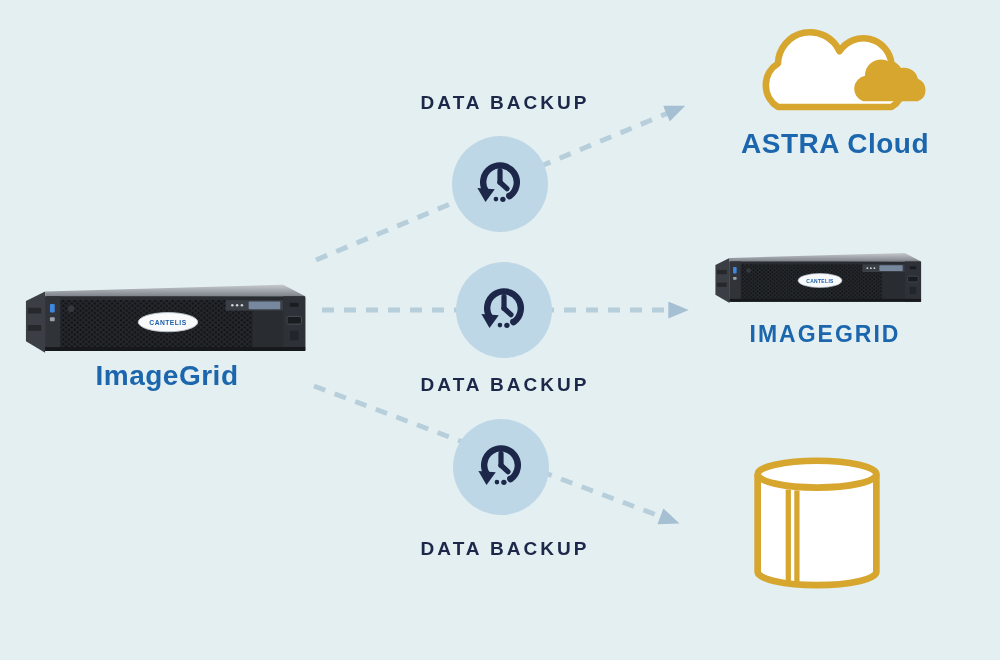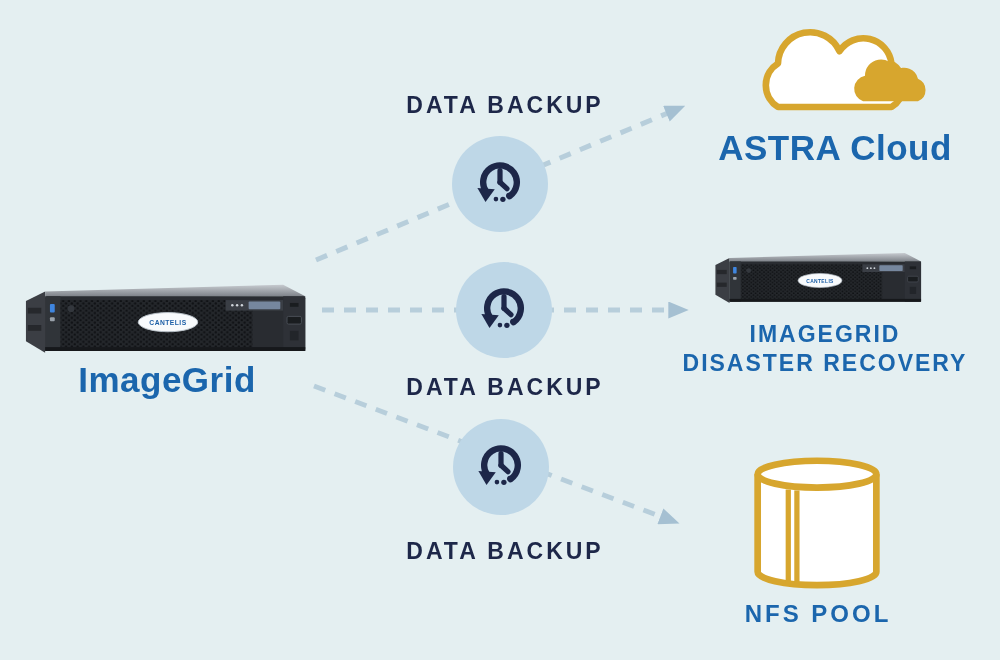--- a/index.html
+++ b/index.html
@@ -16,23 +16,23 @@
   .arrow-head{fill:var(--arrow_head);stroke:none;}
 
   .backup-circle{position:absolute;width:96px;height:96px;border-radius:50%;
     background:var(--icon_circle);display:flex;align-items:center;justify-content:center;}
   .navy-stroke{stroke:var(--navy);fill:none;}
   .navy-fill{fill:var(--navy);stroke:none;}
   .gold-stroke{stroke:var(--gold);}
   .gold-fill{fill:var(--gold);stroke:none;}
   .white-fill{fill:#ffffff;}
 
-  .flow-label{position:absolute;width:260px;text-align:center;font-size:23px;font-weight:700;
+  .flow-label{position:absolute;width:260px;text-align:center;font-size:19px;font-weight:700;
     letter-spacing:3px;color:var(--navy);white-space:nowrap;}
-  .big-label{position:absolute;text-align:center;font-size:35px;font-weight:700;
+  .big-label{position:absolute;text-align:center;font-size:28px;font-weight:700;
     letter-spacing:0.5px;color:var(--blue);white-space:nowrap;}
   .dest-label{position:absolute;text-align:center;font-weight:700;color:var(--blue);}
   .dr-label{font-size:23px;letter-spacing:2px;line-height:29px;}
   .nfs-label{font-size:24px;letter-spacing:3px;}
 
   .abs{position:absolute;}
 </style>
 </head>
 <body>
 
@@ -156,24 +156,22 @@
     <rect x="270" y="19" width="23" height="57" fill="#2e3137"></rect>
     <rect x="274" y="40" width="15" height="8" rx="1.5" fill="#1a1d20" stroke="#4a4f57" stroke-width="1"></rect>
     <rect x="277" y="26" width="9" height="4" fill="#1a1d20"></rect>
     <rect x="277" y="55" width="9" height="10" fill="#22252a"></rect>
     <rect x="22" y="72" width="271" height="4" fill="#16181b"></rect>
     <ellipse cx="150" cy="46" rx="31" ry="10" fill="#f8fafc" stroke="#b7bfc7" stroke-width="1"></ellipse>
     <text x="150" y="49" text-anchor="middle" font-size="7" font-weight="bold" fill="#1b5ea6" letter-spacing="0.5">CANTELIS</text>
   </svg>
   <div class="dest-label dr-label" style="left:655px;top:320px;width:340px;">
     <div>IMAGEGRID</div>
-    <div>DISASTER RECOVERY</div>
   </div>
 
   <svg class="abs" style="left:750px;top:455px;" width="134" viewBox="0 0 140 142">
     <path class="white-fill gold-stroke" stroke-width="7" d="M 8 20 L 8 122 A 62 14 0 0 0 132 122 L 132 20"></path>
     <ellipse class="white-fill gold-stroke" stroke-width="7" cx="70" cy="20" rx="62" ry="14"></ellipse>
     <line class="gold-stroke" stroke-width="5.5" x1="40" y1="36" x2="40" y2="134"></line>
     <line class="gold-stroke" stroke-width="5.5" x1="49" y1="37" x2="49" y2="135"></line>
   </svg>
-  <div class="dest-label nfs-label" style="left:718px;top:600px;width:200px;">NFS POOL</div>
 
 </div>
 
 </body></html>

